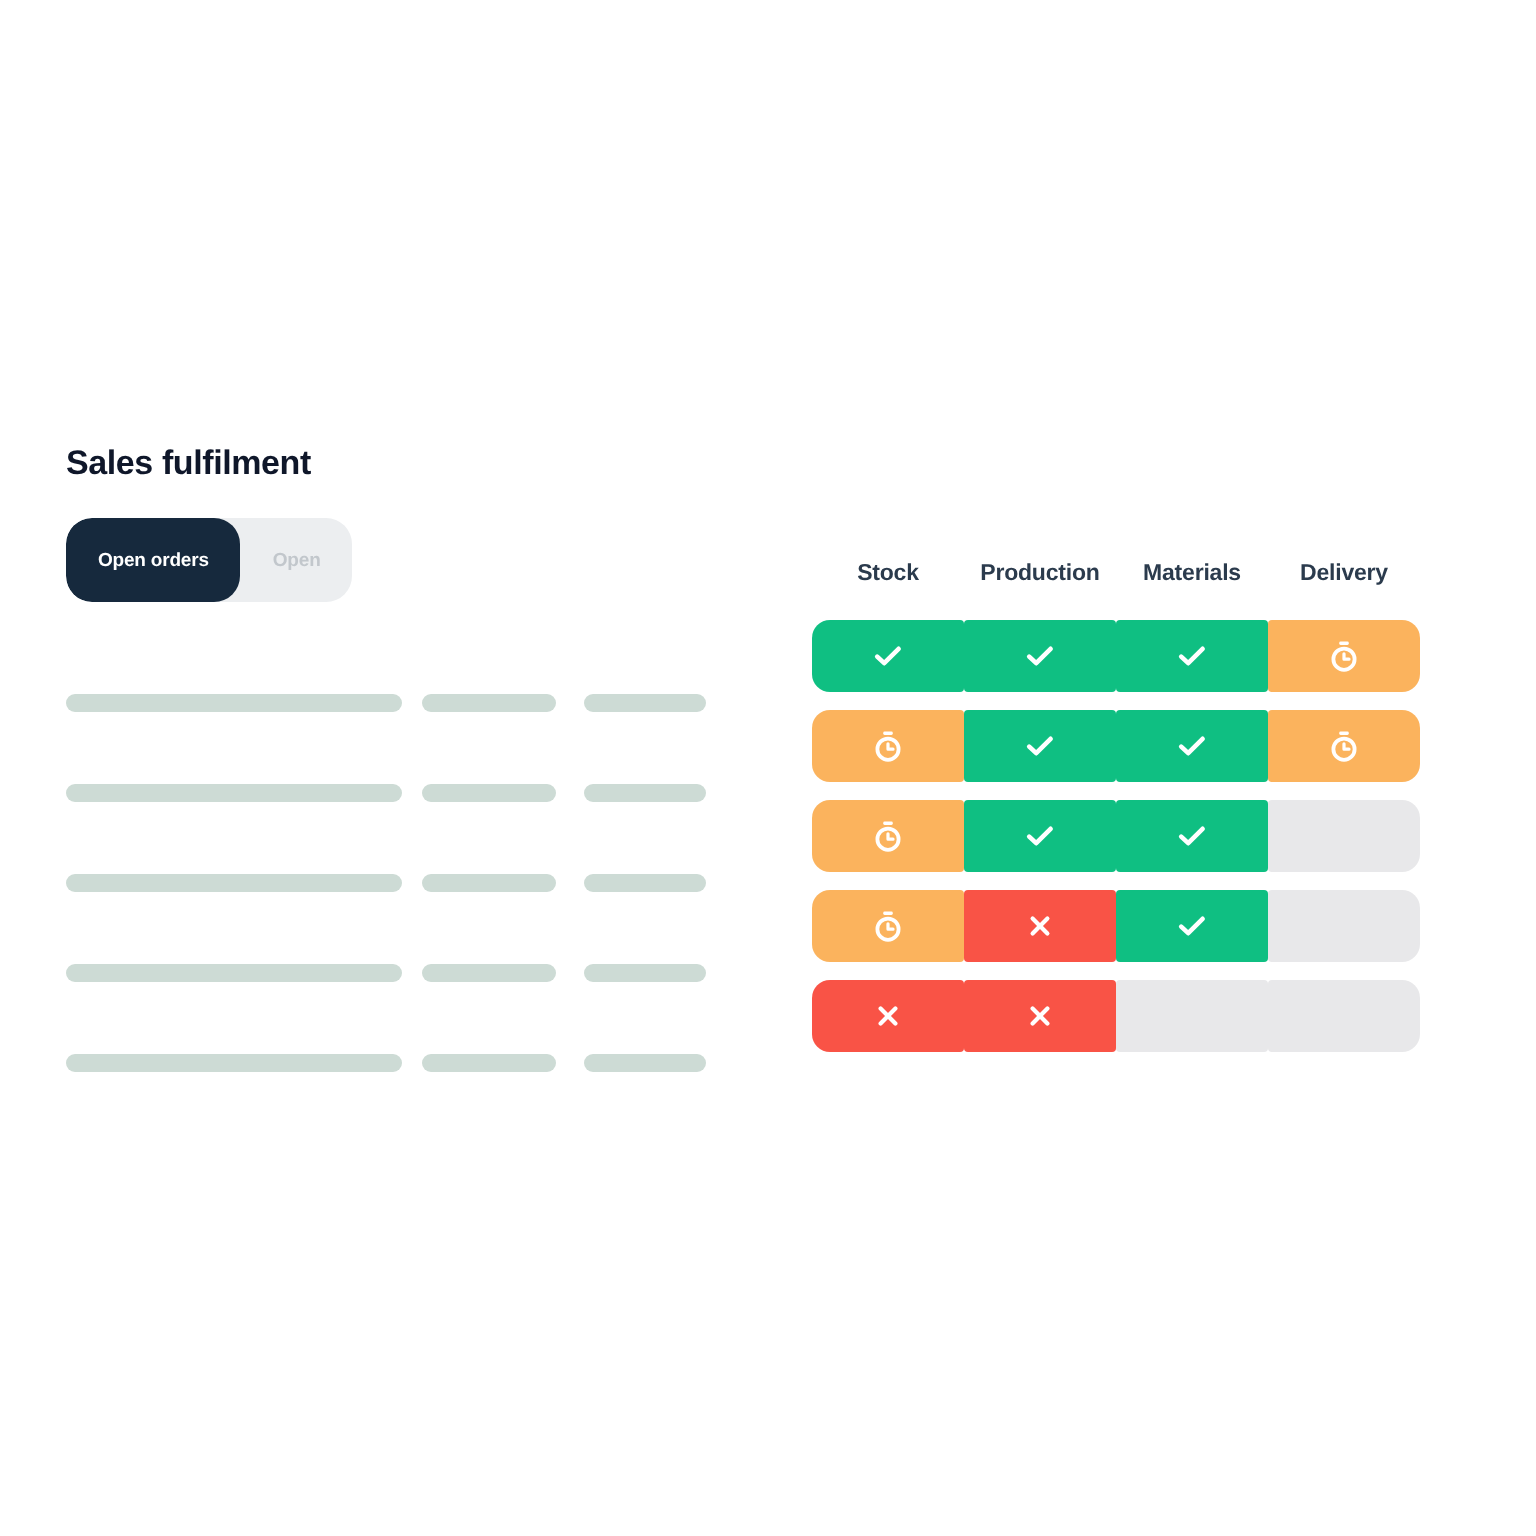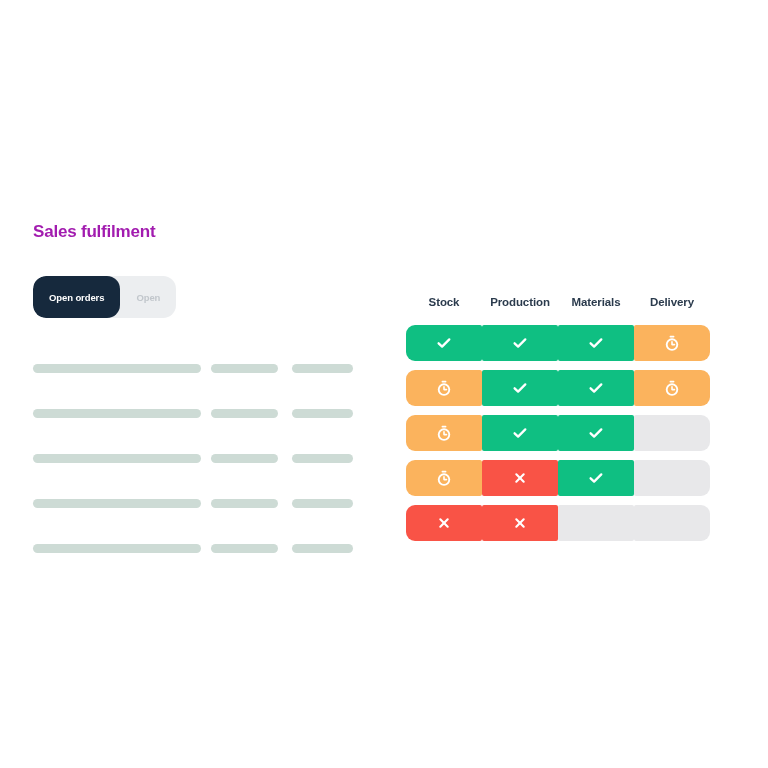--- a/index.html
+++ b/index.html
@@ -20,23 +20,23 @@
   #left-panel {
     position: absolute;
     left: 33px;
     top: 222px;
     width: 330px;
   }
 
   #page-title {
     font-size: 17px;
     font-weight: bold;
-    color: #a21caf;
+    color: #0f172a;
     letter-spacing: -0.2px;
-    margin: 0 0 34px 0;
+    margin: 0 0 17px 0;
     line-height: 20px;
   }
 
   
   #view-toggle {
     display: inline-flex;
     align-items: stretch;
     background: #eceef0;
     border-radius: 13px;
     height: 42px;
@@ -82,21 +82,21 @@
     background: #cddbd5;
   }
   .skeleton-bar.col-a { width: 168px; }
   .skeleton-bar.col-b { width: 67px; margin-left: 10px; }
   .skeleton-bar.col-c { width: 61px; margin-left: 14px; }
 
   
   #status-matrix {
     position: absolute;
     left: 406px;
-    top: 296px;
+    top: 281px;
     width: 305px;
   }
 
   #matrix-header {
     display: flex;
     margin-bottom: 17px;
   }
   .matrix-col-head {
     flex: 0 0 76px;
     text-align: center;

